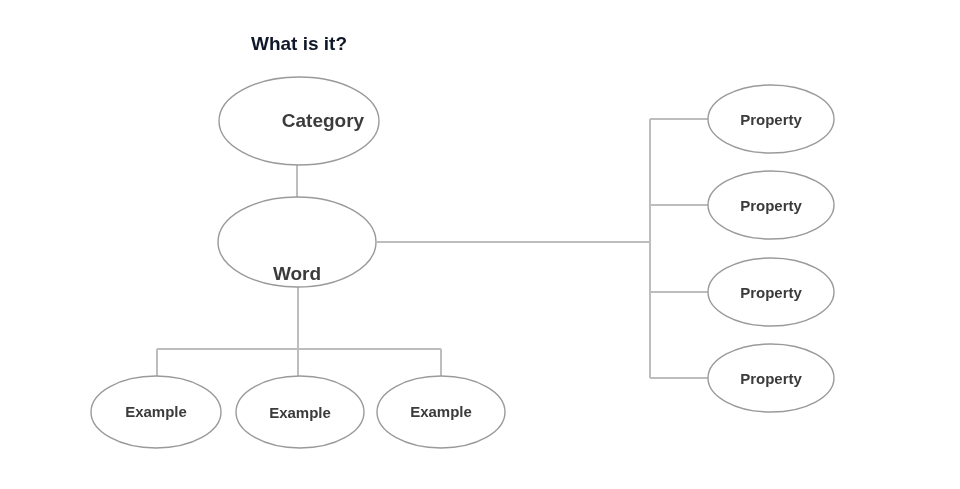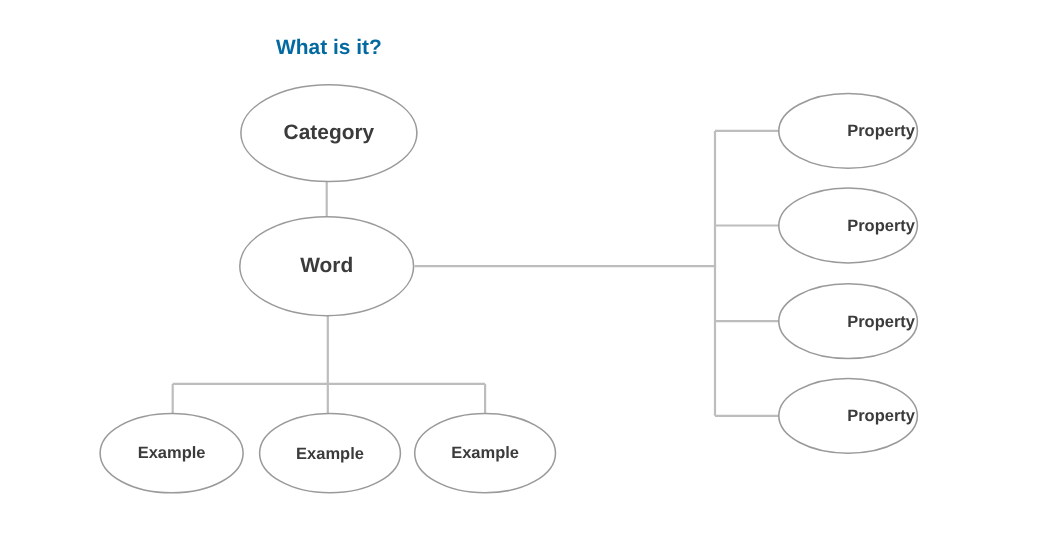--- a/index.html
+++ b/index.html
@@ -30,30 +30,30 @@
     align-items: center;
     justify-content: center;
     text-align: center;
     color: #3b3b3b;
     font-weight: bold;
     pointer-events: none;
     white-space: nowrap;
   }
   .header-label {
     position: absolute;
-    color: #0369a1;
+    color: #0f172a;
     font-size: 19px;
     font-weight: bold;
     text-align: center;
     white-space: nowrap;
   }
   .lbl-category { font-size: 19px; }
-  .lbl-word     { font-size: 19px; }
+  .lbl-word     { font-size: 19px; margin-top: 32px; }
   .lbl-example  { font-size: 15px; text-align: center; }
-  .lbl-property { font-size: 15px; margin-left: 30px; }
+  .lbl-property { font-size: 15px; }
 </style>
 </head>
 <body>
 
 <div id="canvas">
 
   <svg class="diagram-layer" viewBox="0 0 960 489">
 
     <g fill="none" stroke="#bdbdbd" stroke-width="2">
 
@@ -83,21 +83,21 @@
       <ellipse cx="771" cy="119" rx="63" ry="34"></ellipse>
       <ellipse cx="771" cy="205" rx="63" ry="34"></ellipse>
       <ellipse cx="771" cy="292" rx="63" ry="34"></ellipse>
       <ellipse cx="771" cy="378" rx="63" ry="34"></ellipse>
     </g>
   </svg>
 
   <div class="header-label" style="left:199px; top:33px; width:200px;">What is it?</div>
 
 
-  <div class="node-label lbl-category" style="left:219px; top:107px; width:160px; height:28px;">Category</div>
+  <div class="node-label lbl-category" style="left:219px; top:107px; width:160px; height:28px;padding-left:24px;">Category</div>
 
   <div class="node-label lbl-word" style="left:217px; top:228px; width:160px; height:28px;">Word</div>
 
   <div class="node-label lbl-example" style="left:91px; top:399px; width:130px; height:24px;">Example</div>
 
   <div class="node-label lbl-example" style="left:236px; top:400px; width:128px; height:24px;">Example</div>
 
   <div class="node-label lbl-example" style="left:377px; top:399px; width:128px; height:24px;">Example</div>
 
   <div class="node-label lbl-property" style="left:708px; top:107px; width:126px; height:24px;">Property</div>

